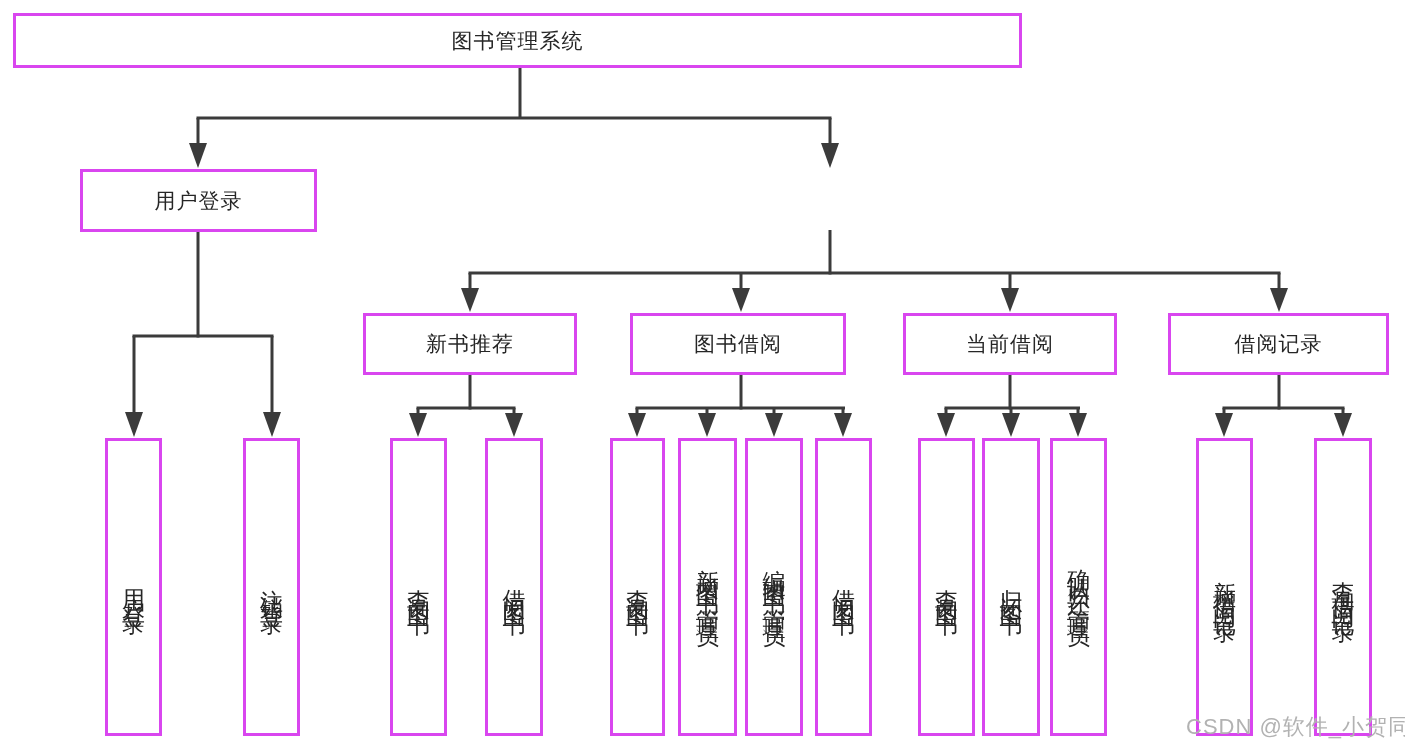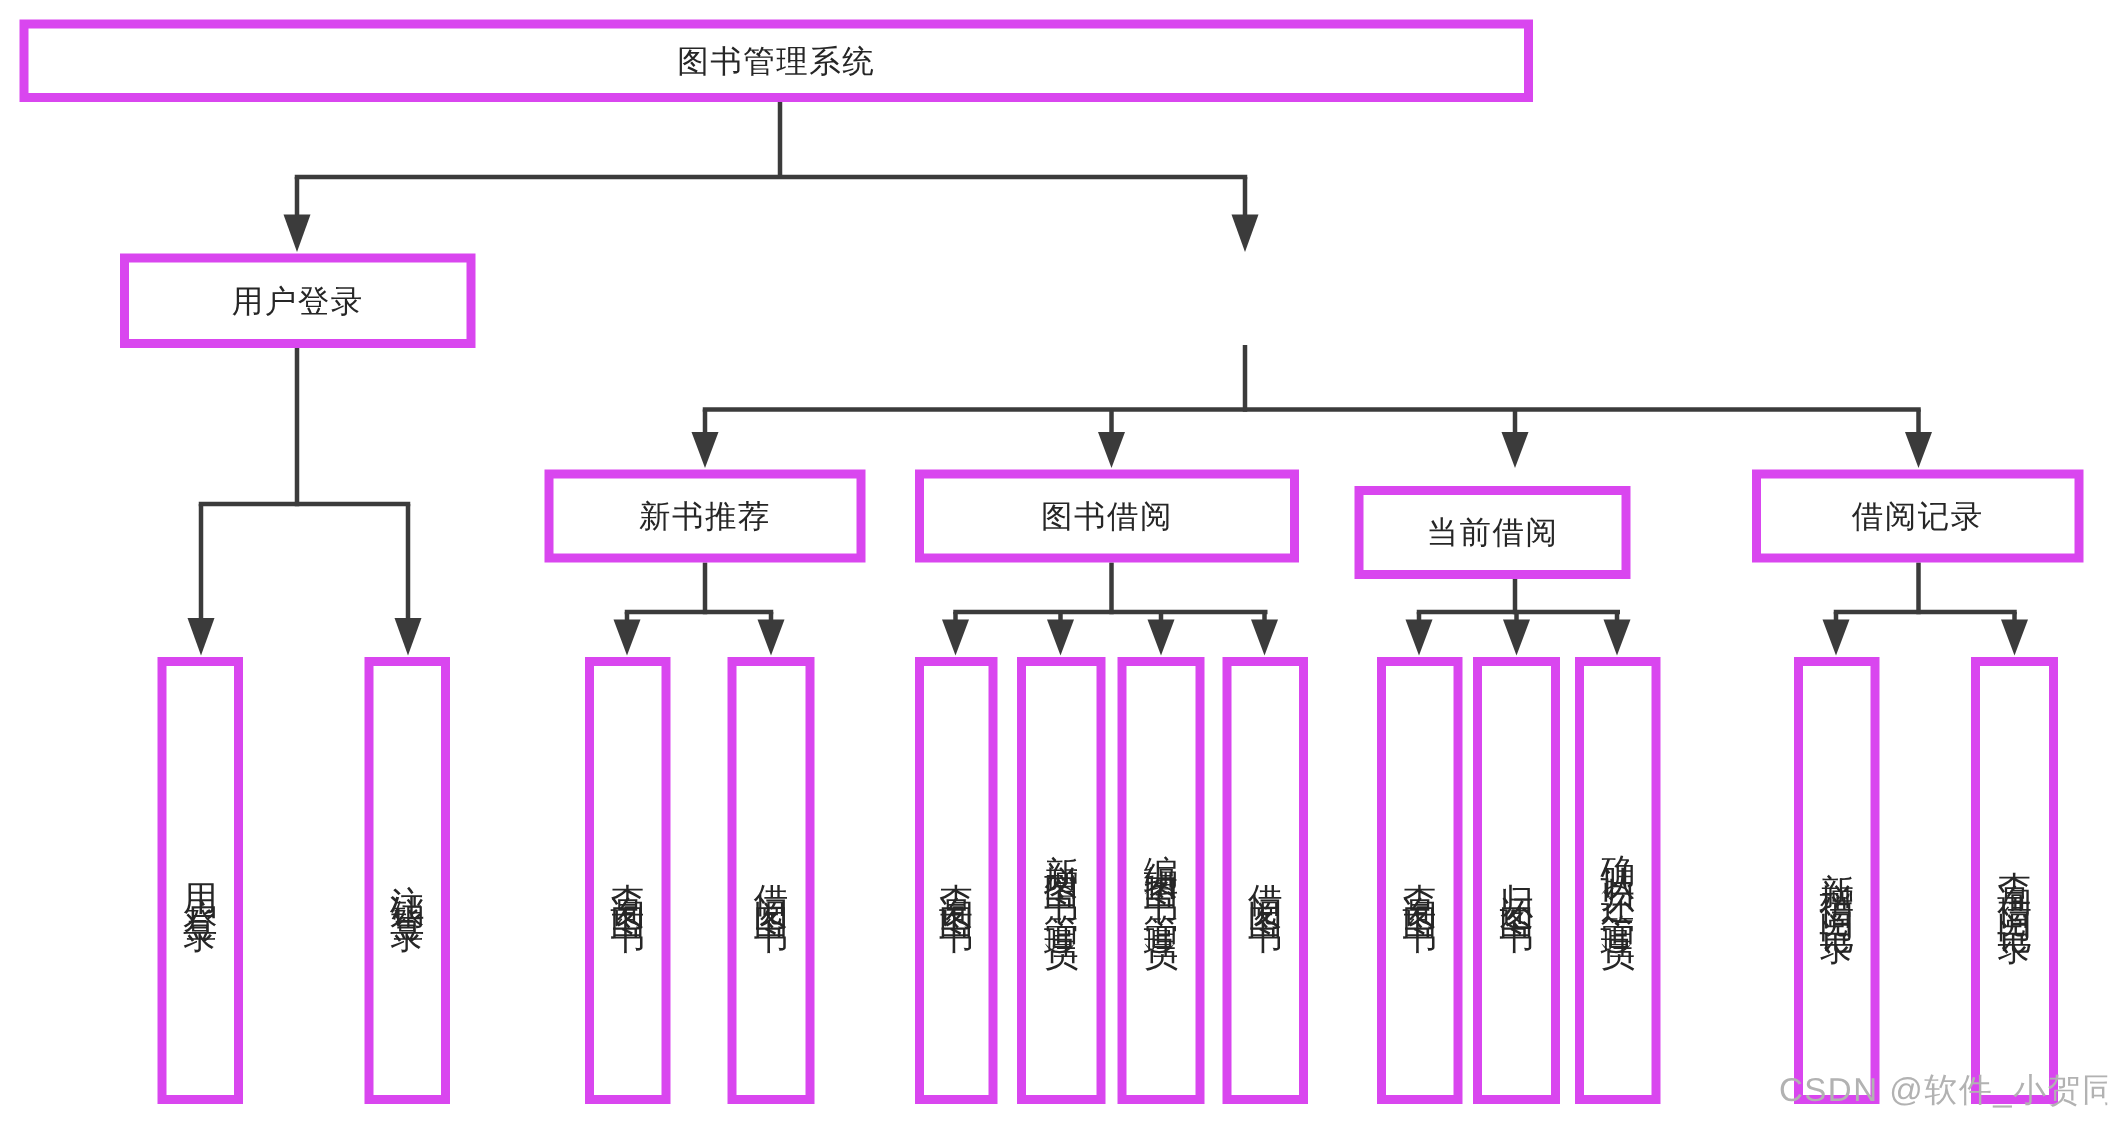--- a/index.html
+++ b/index.html
@@ -17,21 +17,21 @@
   }
   .connectors {
     position: absolute;
     left: 0;
     top: 0;
     z-index: 0;
   }
   .node {
     position: absolute;
     box-sizing: border-box;
-    border: 6px solid #d946ef;
+    border: 3px solid #d946ef;
     background: #ffffff;
     display: flex;
     align-items: center;
     justify-content: center;
     z-index: 1;
     text-align: center;
   }
   .hlabel {
     font-size: 21px;
     color: #262626;
@@ -138,24 +138,24 @@
     <span class="hlabel">图书管理系统</span>
   </div>
 
   <div class="node lvl2" style="left:80px; width:237px;">
     <span class="hlabel">用户登录</span>
   </div>
 
   <div class="node lvl3" style="left:363px; width:214px;">
     <span class="hlabel">新书推荐</span>
   </div>
-  <div class="node lvl3" style="left:610px; width:256px;">
+  <div class="node lvl3" style="left:630px; width:216px;">
     <span class="hlabel">图书借阅</span>
   </div>
-  <div class="node lvl3" style="left:903px; width:184px;margin-top:11px;">
+  <div class="node lvl3" style="left:903px; width:214px;">
     <span class="hlabel">当前借阅</span>
   </div>
   <div class="node lvl3" style="left:1168px; width:221px;">
     <span class="hlabel">借阅记录</span>
   </div>
 
   <div class="node leaf" style="left:105px; width:57px;">
     <span class="vlabel">用户登录</span>
   </div>
   <div class="node leaf" style="left:243px; width:57px;">

